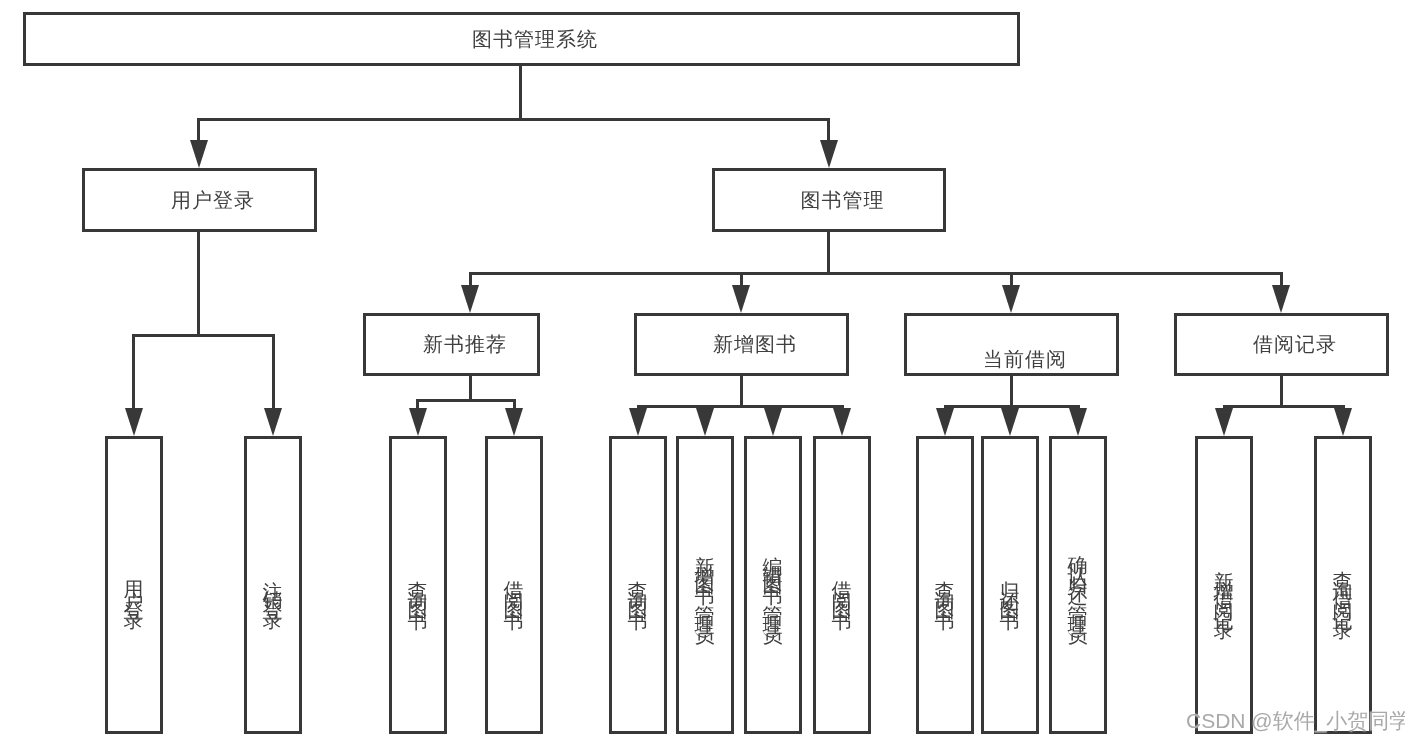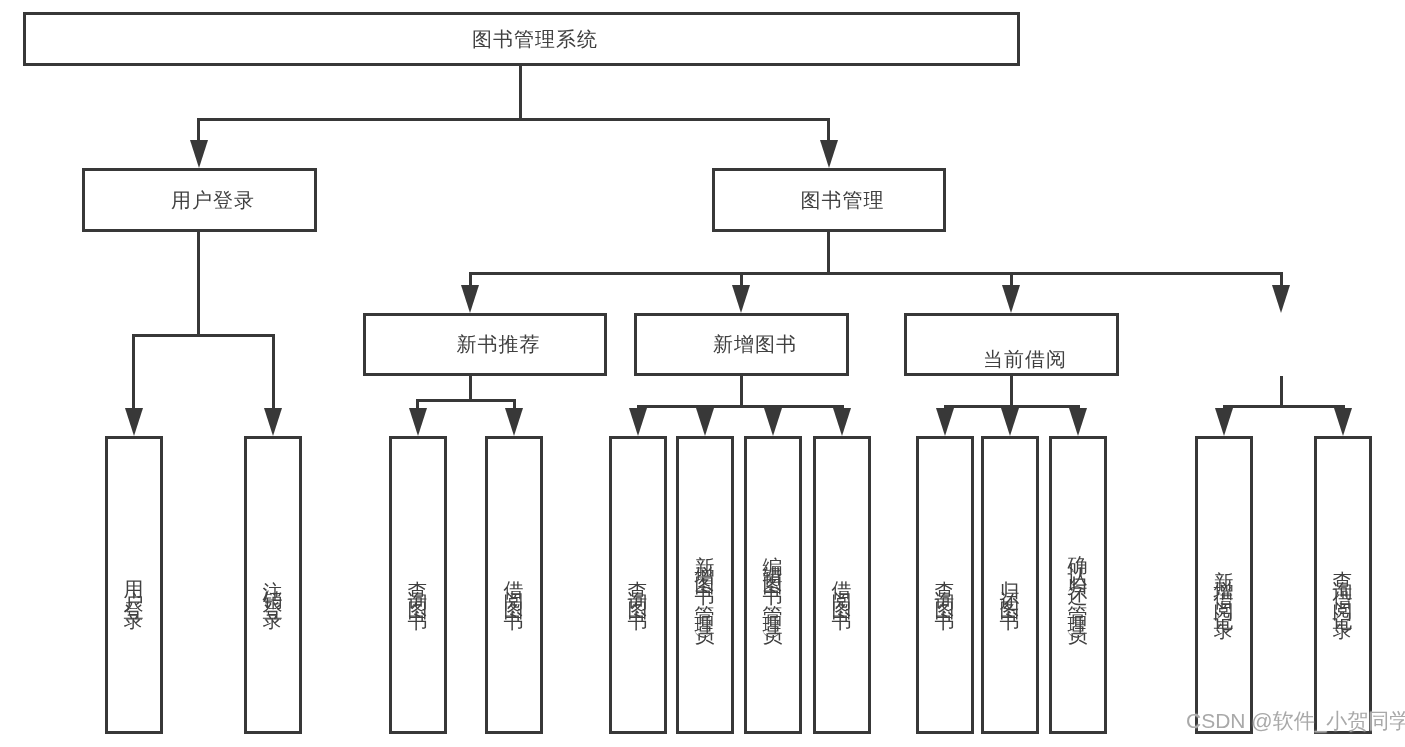--- a/index.html
+++ b/index.html
@@ -79,28 +79,31 @@
   <div class="hl" style="left:469px; top:272px; width:814px;"></div>
   <div class="vl" style="left:469px; top:272px; height:16px;"></div>
   <div class="arr" style="left:461px; top:285px;"></div>
   <div class="vl" style="left:740px; top:272px; height:16px;"></div>
   <div class="arr" style="left:732px; top:285px;"></div>
   <div class="vl" style="left:1010px; top:272px; height:16px;"></div>
   <div class="arr" style="left:1002px; top:285px;"></div>
   <div class="vl" style="left:1280px; top:272px; height:16px;"></div>
   <div class="arr" style="left:1272px; top:285px;"></div>
 
-  <div class="hbox" style="left:363px; top:313px; width:244px; height:63px;text-align:right;">
+  <div class="hbox" style="left:363px; top:313px; width:177px; height:63px;text-align:right;">
     <span>新书推荐</span>
   </div>
   <div class="hbox" style="left:634px; top:313px; width:215px; height:63px;">
     <span>新增图书</span>
   </div>
   <div class="hbox" style="left:904px; top:313px; width:215px; height:63px;align-items:flex-end;">
     <span>当前借阅</span>
+  </div>
+  <div class="hbox" style="left:1174px; top:313px; width:215px; height:63px;">
+    <span>借阅记录</span>
   </div>
 
   <div class="vl" style="left:469px; top:376px; height:26px;"></div>
   <div class="hl" style="left:416px; top:399px; width:100px;"></div>
   <div class="vl" style="left:416px; top:399px; height:13px;"></div>
   <div class="arr" style="left:409px; top:408px;"></div>
   <div class="vl" style="left:513px; top:399px; height:13px;"></div>
   <div class="arr" style="left:505px; top:408px;"></div>
 
   <div class="vl" style="left:740px; top:376px; height:32px;"></div>

